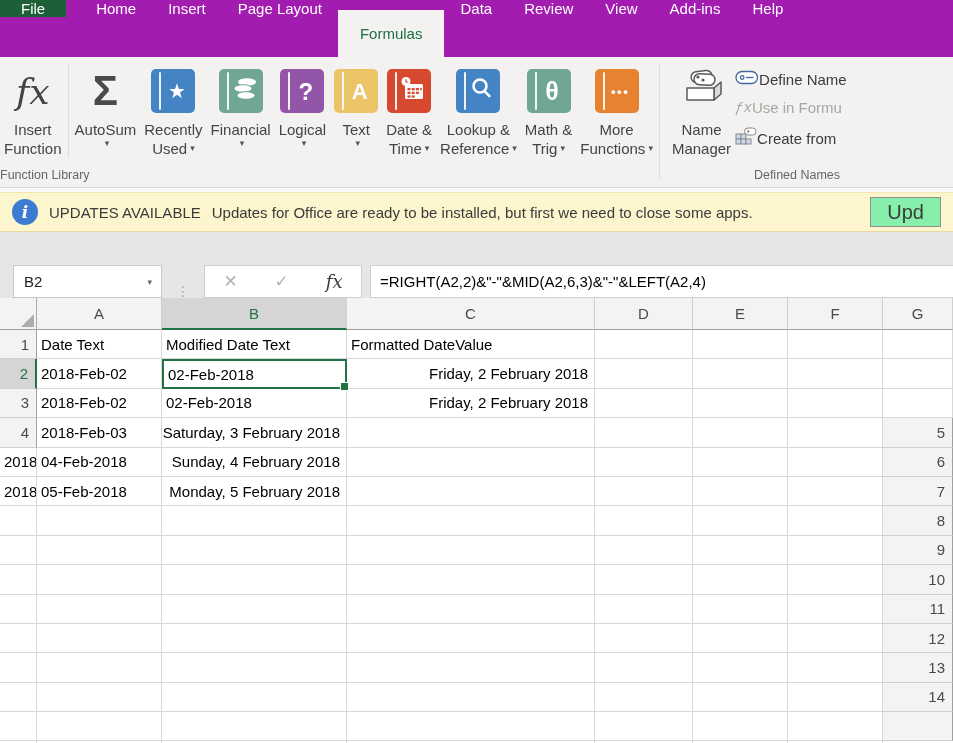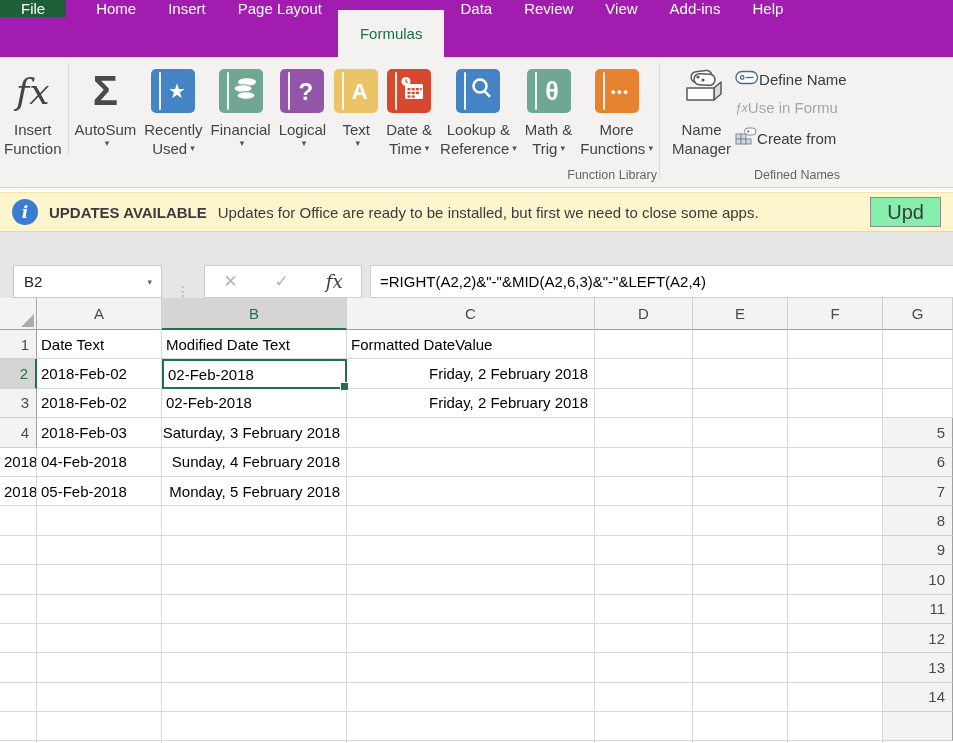--- a/index.html
+++ b/index.html
@@ -10,47 +10,47 @@
 .tabbar{height:57px;background:#a21caf;display:flex;align-items:flex-start;color:#fff;font-size:15px;position:relative;white-space:nowrap;overflow:hidden}
 .tab{display:flex;align-items:center;padding:0 16px}
 .tab.file{background:#1d6038;padding:0 21px;margin-right:14px}
 .tab.active{background:#f3f2f1;color:#1e6e43;margin-top:10px;height:47px;padding:0 22px}
 .tab.cut{position:absolute;left:938px;top:0;height:57px}
 
 
 .ribbon{height:131px;background:#f3f2f1;border-bottom:1px solid #d8d8d8;display:flex;overflow:hidden}
 .rgroup{display:flex;flex-direction:column}
 .rgroup-body{display:flex;flex:1;align-items:flex-start}
-.rgroup-label{font-size:12.5px;color:#666;text-align:right;height:22px;line-height:20px}
+.rgroup-label{font-size:12.5px;color:#666;text-align:left;height:22px;line-height:20px}
 .vsep{width:1px;background:#dcdcdc;margin:6px 2px 8px;align-self:stretch}
 .bigbtn{display:flex;flex-direction:column;align-items:center;padding:7px 4px 0;color:#444;font-size:15px;line-height:19px;text-align:center;white-space:nowrap}
 .icon-slot{height:54px;display:flex;align-items:center;justify-content:center;margin-bottom:2px}
 .l2{display:flex;align-items:center;justify-content:center;gap:3px}
 .arrow{font-size:9px;color:#555;line-height:1}
 .glyph-fx{font-family:"DejaVu Serif",serif;font-style:italic;font-size:36px;color:#444}
 .glyph-sigma{font-size:42px;font-weight:bold;color:#4a4a4a;line-height:1}
 .book{width:44px;height:44px;border-radius:5px;position:relative;display:flex;align-items:center;justify-content:center;color:#fff}
 .book::before{content:"";position:absolute;left:8px;top:3px;bottom:3px;width:2px;background:rgba(255,255,255,.9);border-radius:1px}
 .book .bg{margin-left:7px;font-weight:bold}
 .c-blue{background:#4484C4}.c-teal{background:#70A794}.c-purple{background:#9355A8}
 .c-yellow{background:#EBC468}.c-red{background:#D6492F}.c-orange{background:#E78330}
 .g-star{font-size:20px}.g-q{font-size:24px}.g-a{font-size:22px}.g-theta{font-size:25px;font-weight:bold}
 .g-dots{font-size:13px;letter-spacing:1.5px;font-weight:bold}
 .dn-col{display:flex;flex-direction:column;padding-top:13px;gap:11px}
 .dn-item{display:flex;align-items:center;font-size:15px;color:#3b3b3b;white-space:nowrap}
 .dn-item.disabled{color:#a8a6a4}
-.fx-small{font-family:Liberation Sans, sans-serif;font-style:italic;font-size:12px;color:#444}
+.fx-small{font-family:Liberation Mono, monospace;font-style:italic;font-size:14px;color:#444}
 .dn-item.disabled .fx-small{color:#a8a6a4}
 .dn-label-offset{padding-left:92px;text-align:left}
 
 
 .gapstrip{height:4px;background:#fafafa}
 .notice{height:40px;background:#FDF5CE;border-top:1px solid #f0e6b2;border-bottom:1px solid #e6daa2;display:flex;align-items:center;padding:0 12px;gap:11px;font-size:15px;color:#3b3b3b;overflow:hidden}
 .info-icon{width:26px;height:26px;min-width:26px;border-radius:50%;background:#3B7CD1;color:#fff;display:flex;align-items:center;justify-content:center;font-family:"DejaVu Serif",serif;font-style:italic;font-weight:bold;font-size:17px}
-.notice-title{font-weight:bold;white-space:nowrap}
+.notice-title{font-weight:normal;white-space:nowrap}
 .notice-msg{white-space:nowrap}
 .notice-btn{margin-left:auto;background:#86efac;border:1px solid #8f8f8f;height:30px;min-width:70px;padding:0 16px;font-size:20px;color:#3b3b3b;white-space:nowrap;font-family:inherit}
 
 
 .fsec{height:66px;background:#e6e6e6;display:flex;align-items:flex-end;padding-left:13px}
 .namebox{width:149px;height:33px;background:#fff;border:1px solid #c8c8c8;display:flex;align-items:center;padding-left:10px;font-size:15px;color:#222}
 .namebox .arr{margin-left:auto;padding-right:9px;color:#666;font-size:9px}
 .dots{color:#a8a8a8;font-size:14px;margin:0 14px;line-height:1}
 .fbtns{width:158px;height:33px;background:#fff;border:1px solid #cfcfcf;display:flex;align-items:center;justify-content:space-around}
 .ic-x,.ic-check{color:#b4b4b4;font-size:17px}

